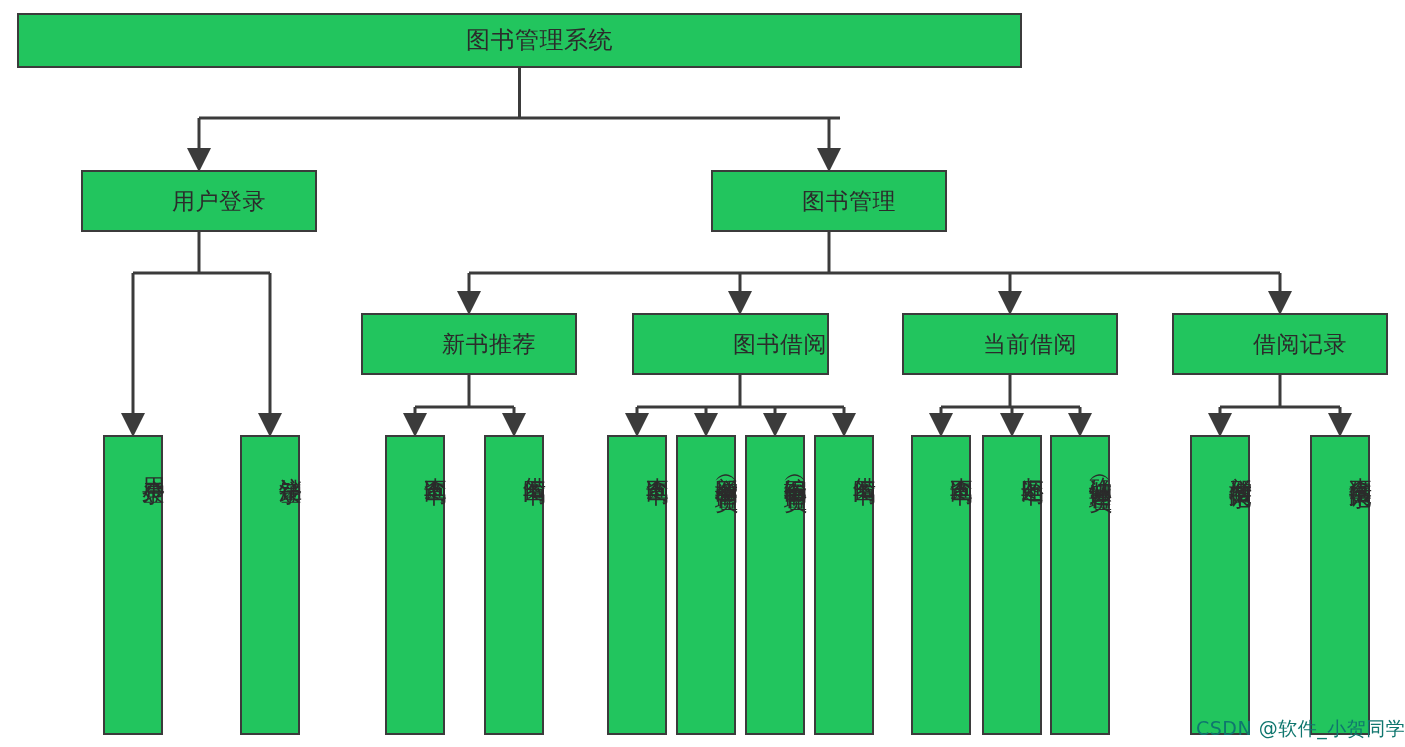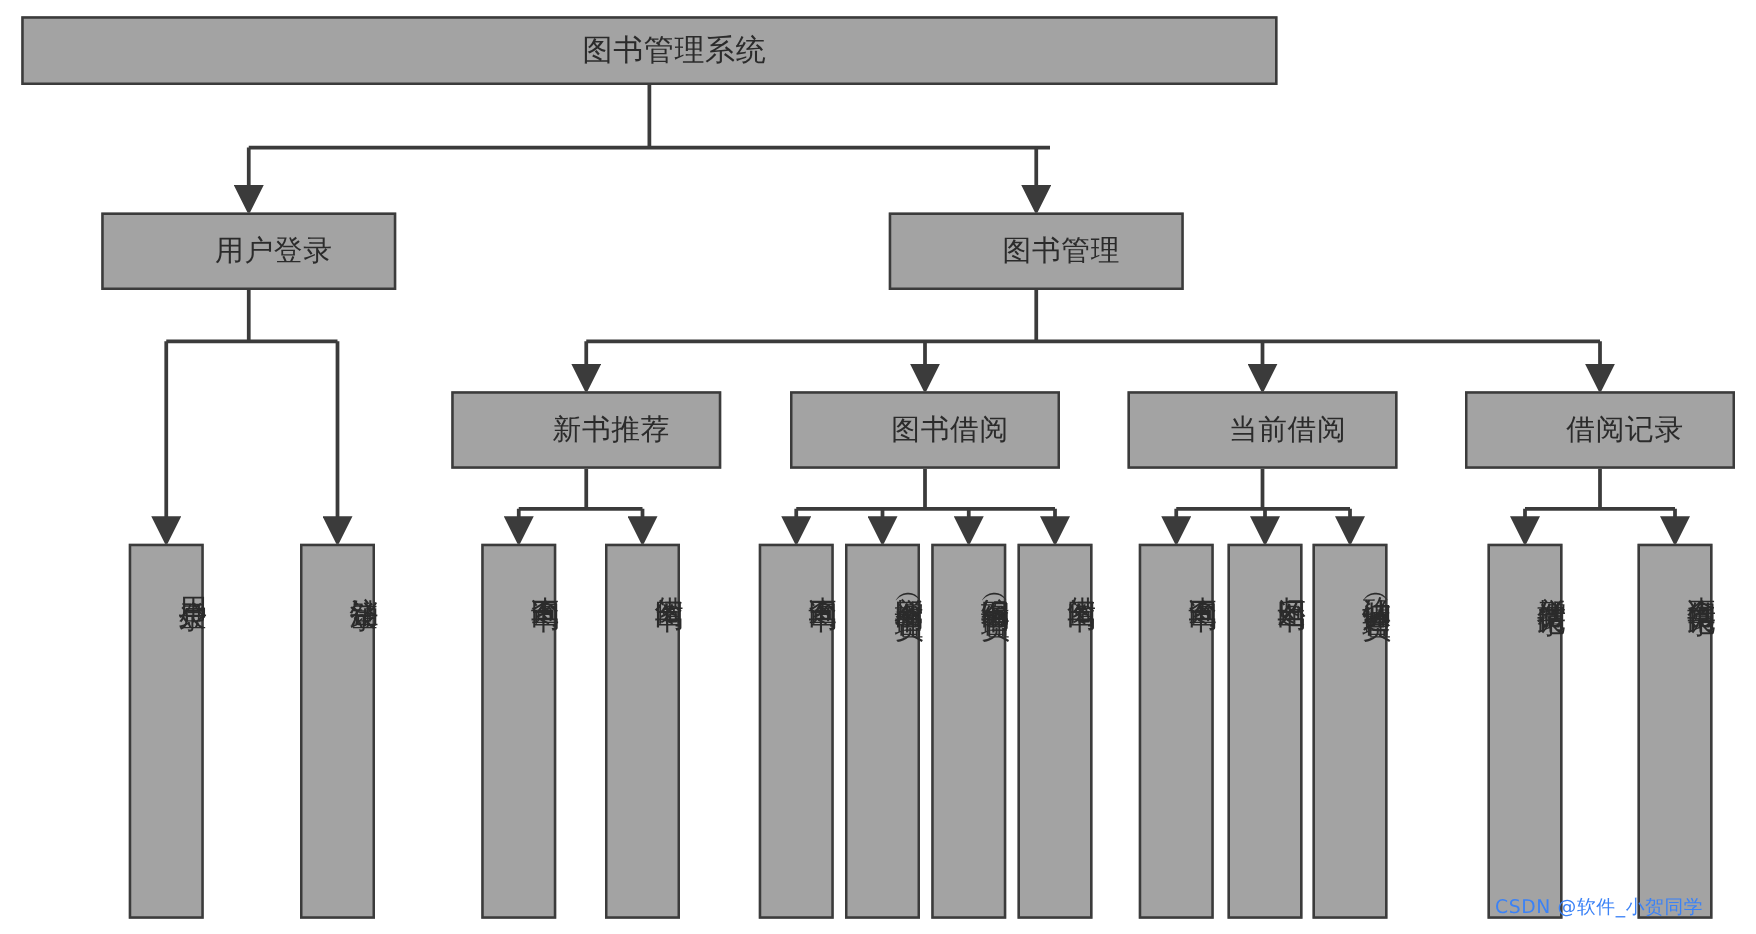--- a/index.html
+++ b/index.html
@@ -23,21 +23,21 @@
     left: 0;
     top: 0;
     width: 1405px;
     height: 747px;
     pointer-events: none;
   }
   .node {
     position: absolute;
     box-sizing: border-box;
     border: 2.5px solid #3b3b3b;
-    background: #a3a3a3;
+    background: #22c55e;
     display: flex;
     align-items: center;
     justify-content: center;
     color: #1a1a1a;
     z-index: 2;
     padding-left: 40px;
   }
   .node-label {
     font-size: 23px;
     line-height: 1.15;
@@ -58,22 +58,22 @@
     writing-mode: vertical-rl;
     text-orientation: upright;
     font-size: 23px;
     line-height: 1.12;
     letter-spacing: 2px;
     white-space: nowrap;
     max-height: 268px;
   }
   .watermark {
     position: absolute;
-    font-size: 15px;
-    color: #3b82f6;
+    font-size: 19px;
+    color: #0f766e;
     white-space: nowrap;
     z-index: 3;
     letter-spacing: 0.5px;
   }
 </style>
 </head>
 <body>
 
 <div id="canvas">
 
@@ -136,21 +136,21 @@
   <div class="node" style="left:81px; top:170px; width:236px; height:62px;">
     <span class="node-label">用户登录</span>
   </div>
   <div class="node" style="left:711px; top:170px; width:236px; height:62px;">
     <span class="node-label">图书管理</span>
   </div>
 
   <div class="node" style="left:361px; top:313px; width:216px; height:62px;">
     <span class="node-label">新书推荐</span>
   </div>
-  <div class="node" style="left:632px; top:313px; width:216px; height:62px;">
+  <div class="node" style="left:632px; top:313px; width:197px; height:62px;justify-content:flex-end;">
     <span class="node-label">图书借阅</span>
   </div>
   <div class="node" style="left:1172px; top:313px; width:216px; height:62px;">
     <span class="node-label">借阅记录</span>
   </div>
   <div class="node" style="left:902px; top:313px; width:216px; height:62px;">
     <span class="node-label">当前借阅</span>
   </div>
 
   <div class="node leaf" style="left:103px; top:435px; width:60px; height:300px;">

